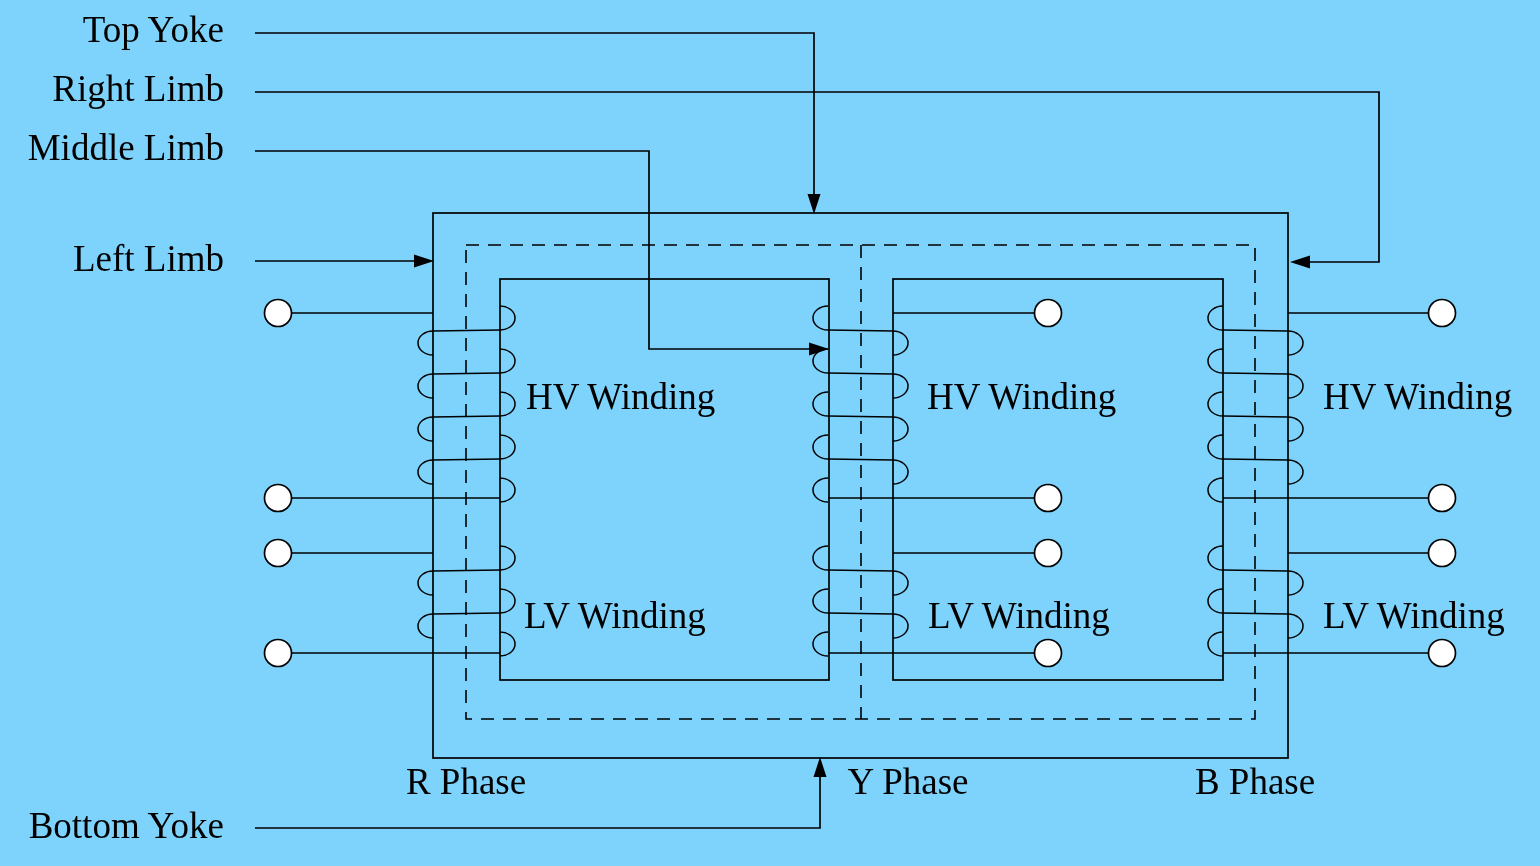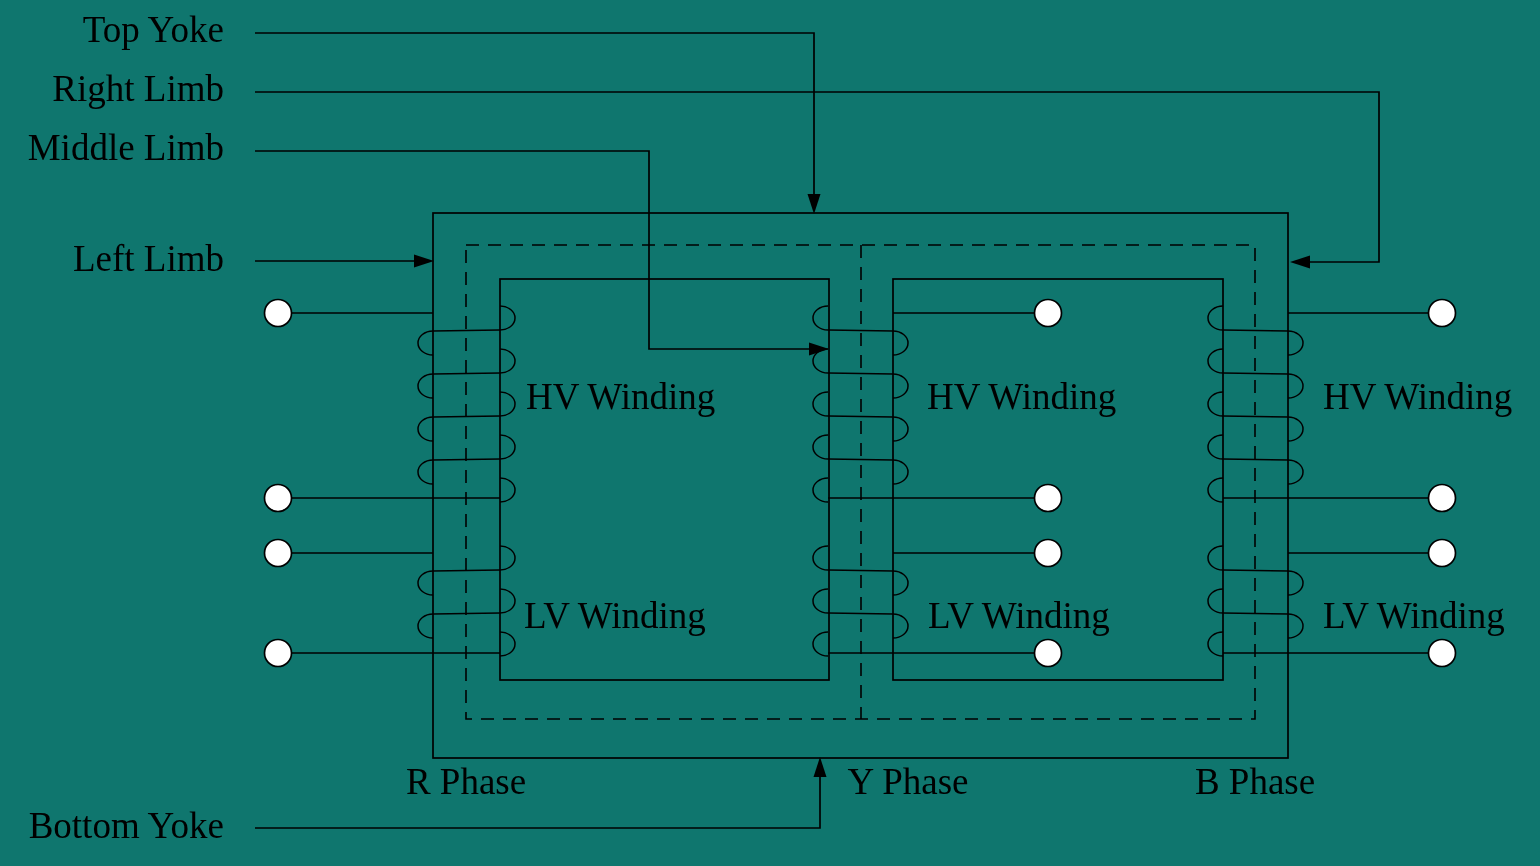--- a/index.html
+++ b/index.html
@@ -4,21 +4,21 @@
 <style>
   html, body {
     margin: 0;
     padding: 0;
     background: #ffffff;
   }
   .stage {
     position: relative;
     width: 1540px;
     height: 866px;
-    background: #0f766e;
+    background: #7dd3fc;
     overflow: hidden;
   }
   svg { display: block; }
   .ln {
     fill: none;
     stroke: #000000;
     stroke-width: 1.7;
   }
   .coil {
     fill: none;

